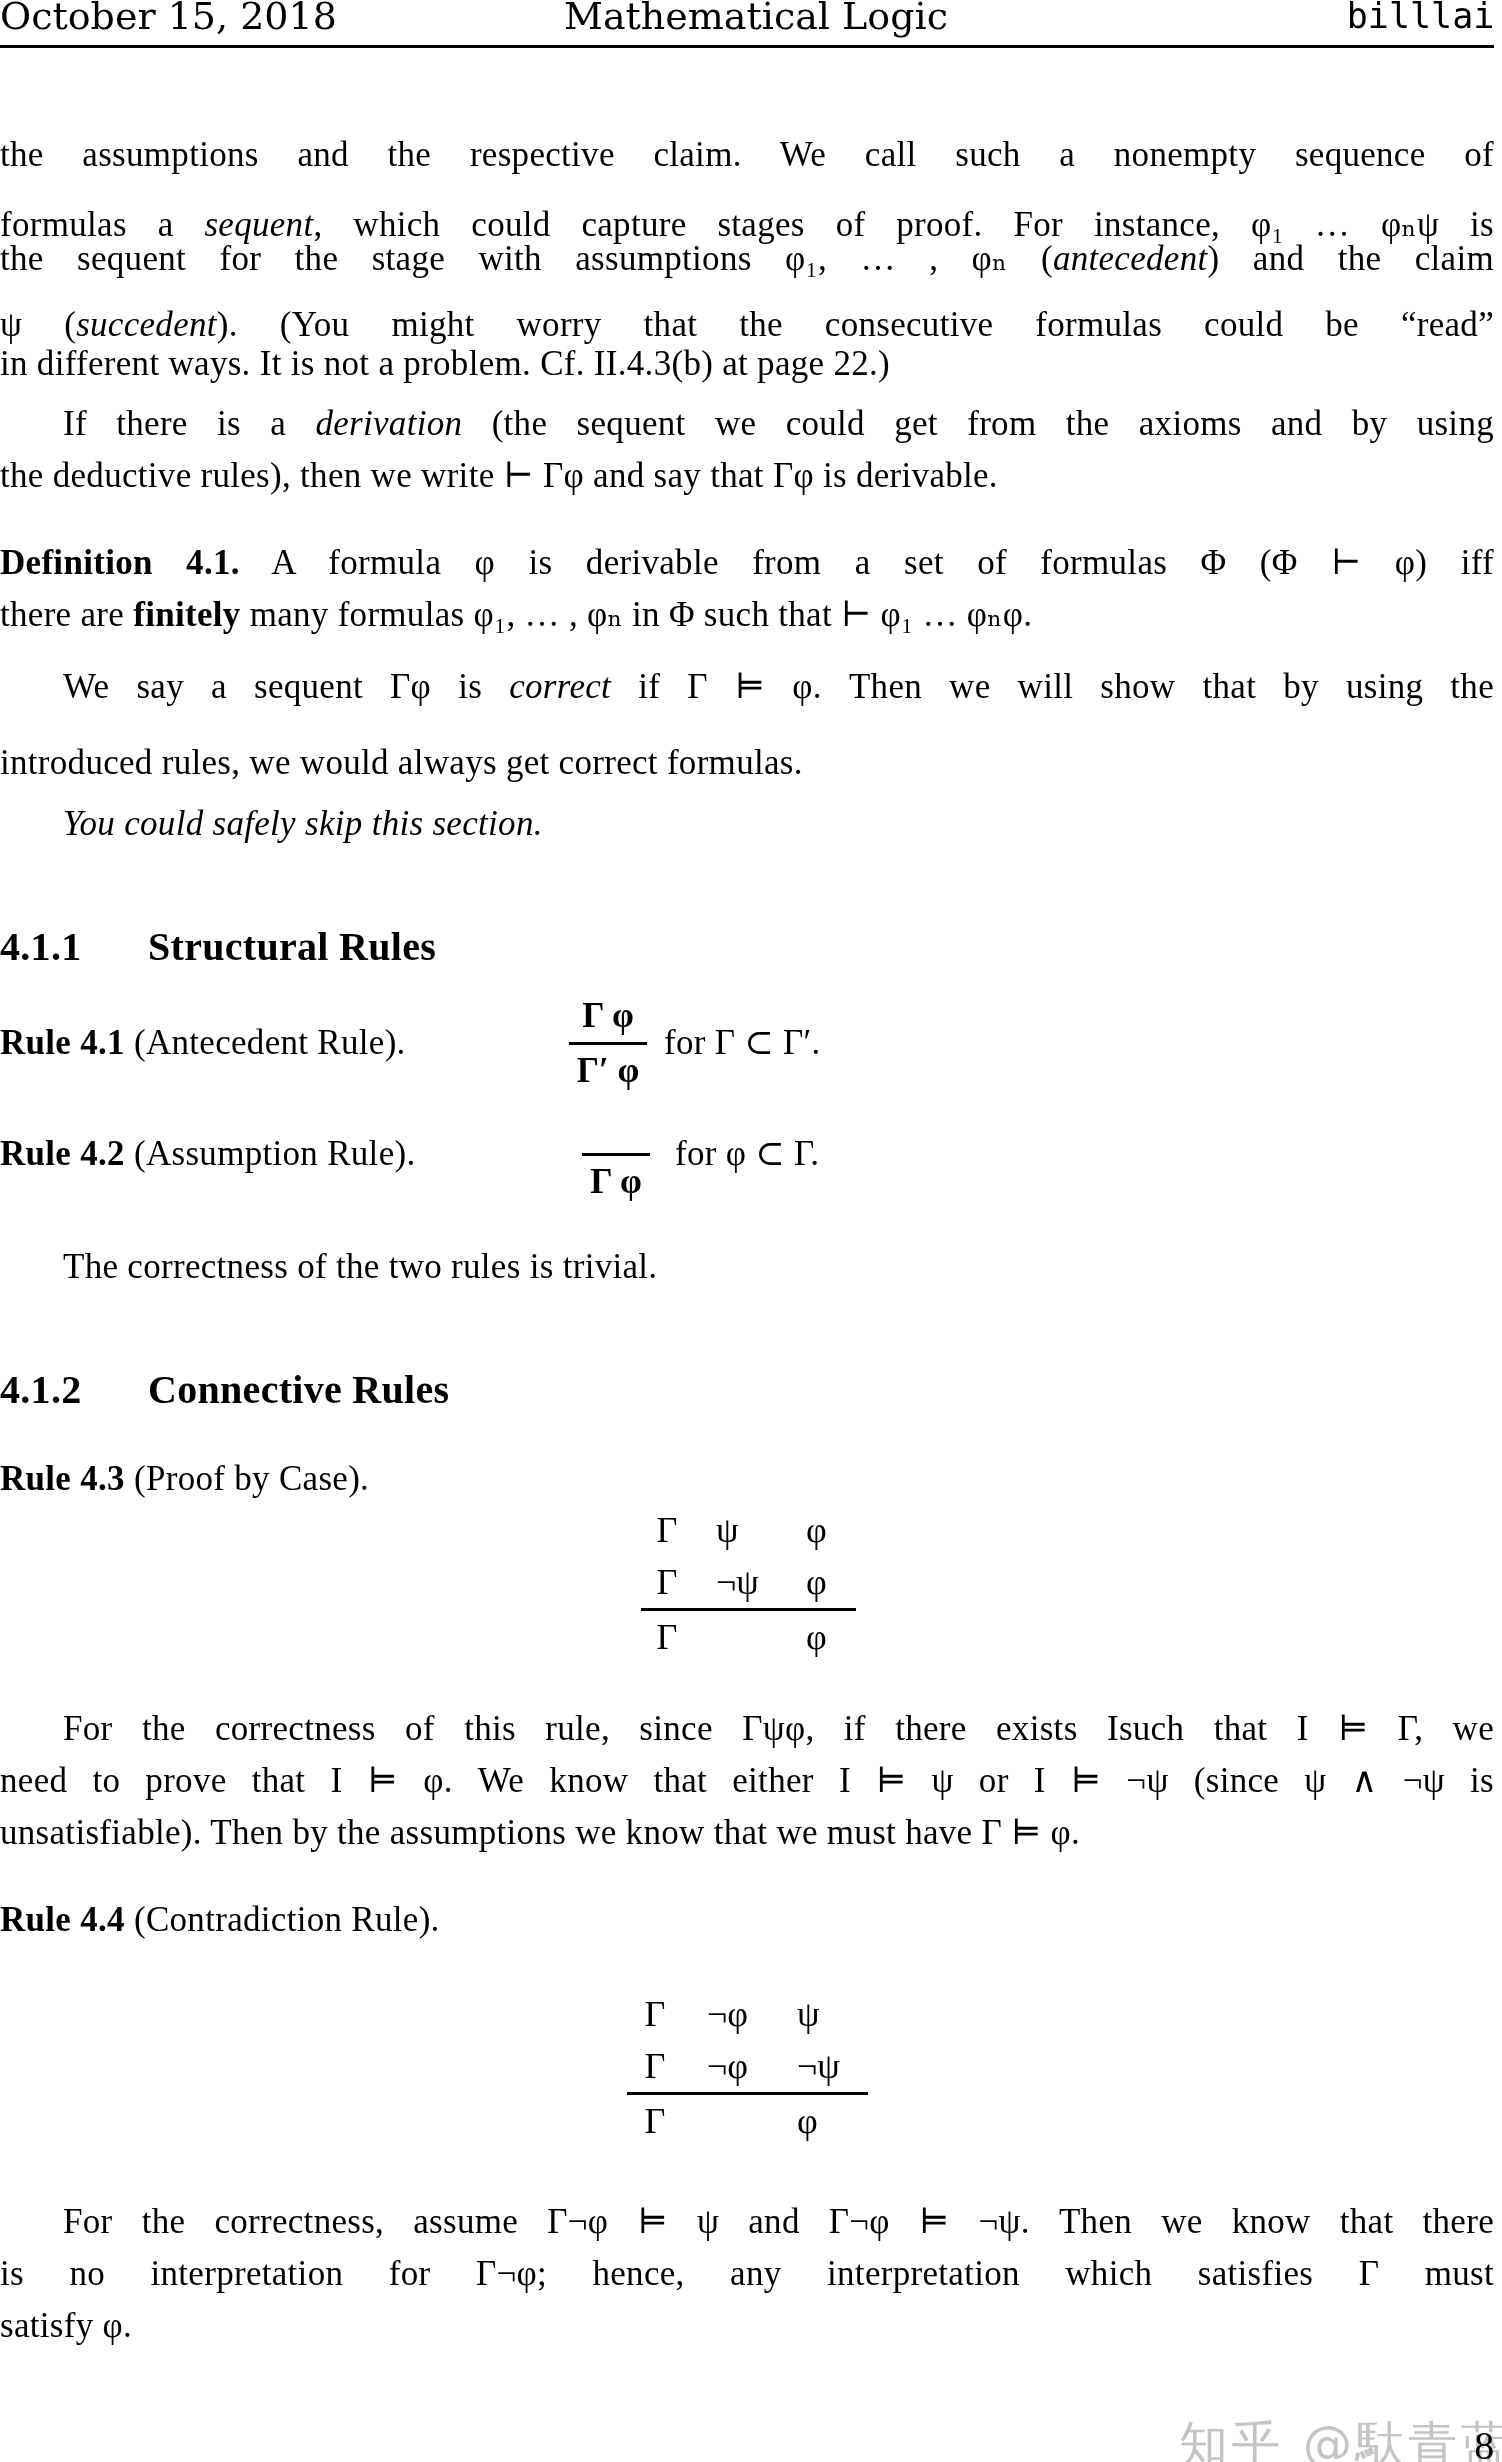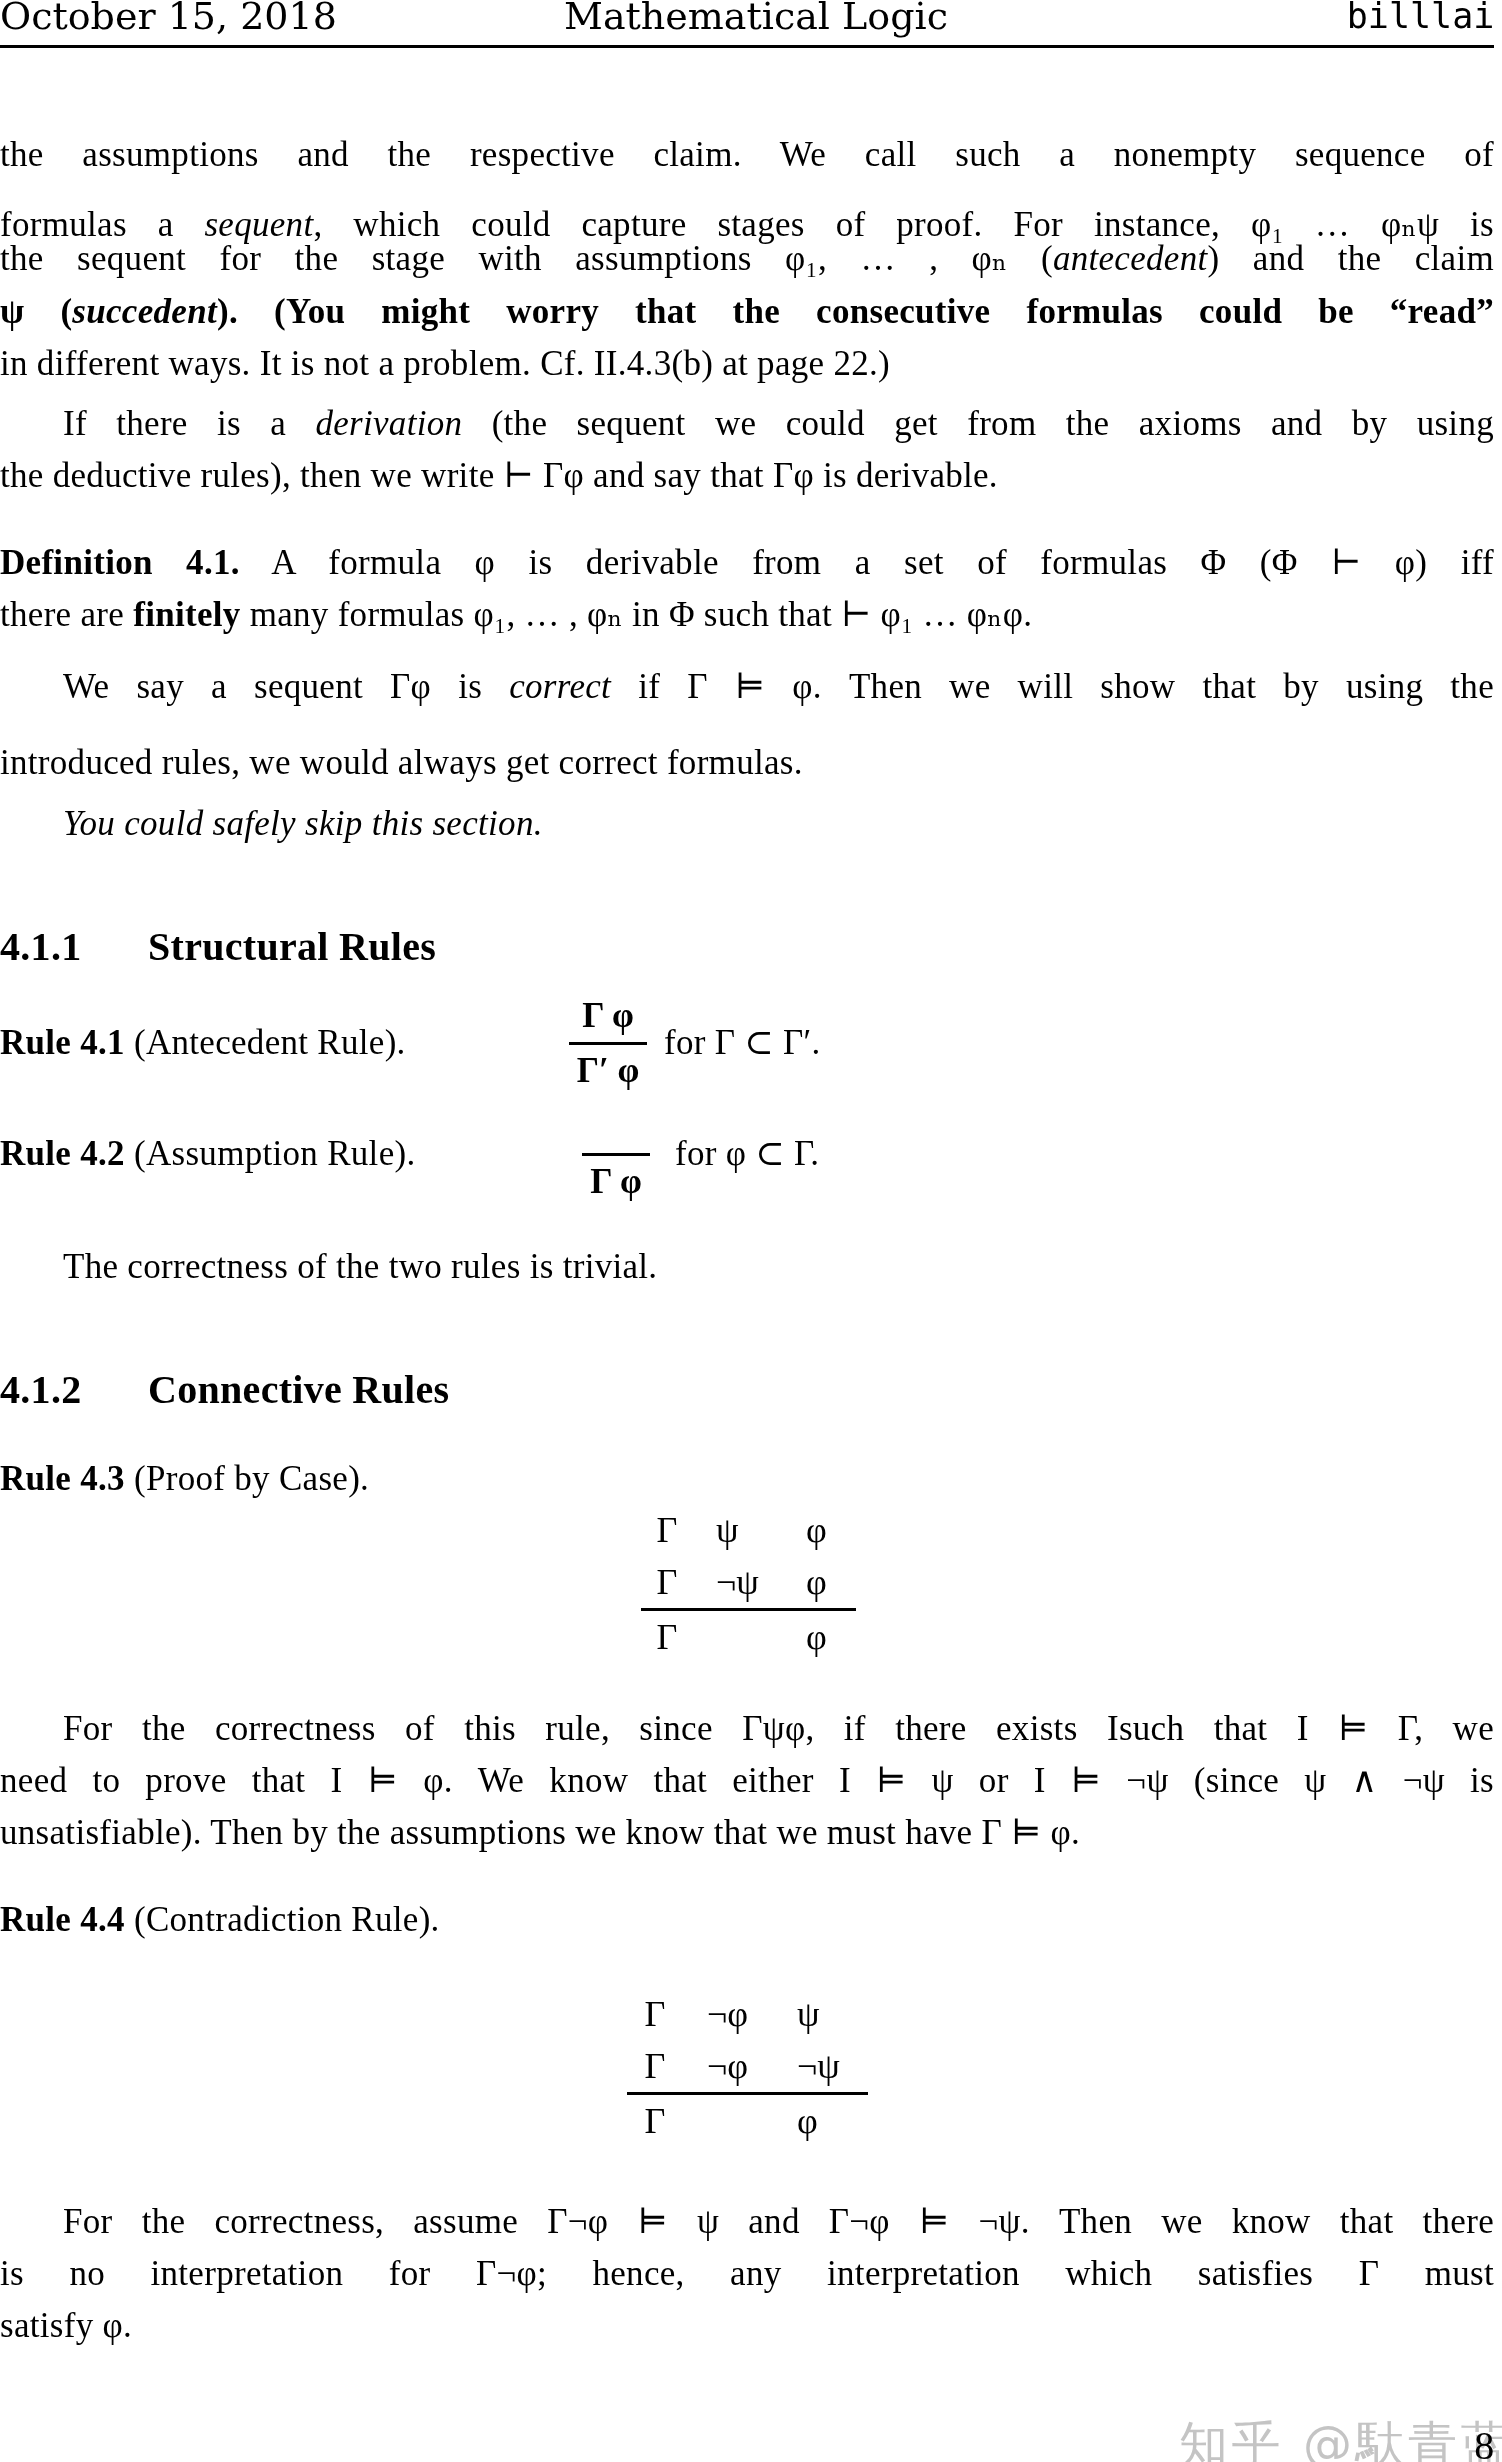--- a/index.html
+++ b/index.html
@@ -34,21 +34,21 @@
 
 <div class="abs hdr hdr-date">October 15, 2018</div>
 <div class="abs hdr hdr-title">Mathematical Logic</div>
 <div class="abs hdr hdr-author">billlai</div>
 <div class="hdr-rule"></div>
 
 <div id="p1">
     <div class="line just" style="top: 130px;"><span>the assumptions and the respective claim. We call such a nonempty sequence of</span></div>
     <div class="line just" style="top: 200px;"><span>formulas a </span><i>sequent</i><span>, which could capture stages of proof. For instance, φ₁ … φₙψ is</span></div>
     <div class="line just" style="top: 234px;"><span>the sequent for the stage with assumptions φ₁, … , φₙ (</span><i>antecedent</i><span>) and the claim</span></div>
-    <div class="line just" style="top: 287px; font-weight: bold;"><span>ψ (</span><i>succedent</i><span>). (You might worry that the consecutive formulas could be “read”</span></div>
+    <div class="line just" style="top: 300px;"><span>ψ (</span><i>succedent</i><span>). (You might worry that the consecutive formulas could be “read”</span></div>
     <div class="line" style="top: 339px;"><span>in different ways. It is not a problem. Cf. II.4.3(b) at page 22.)</span></div>
   </div>
 
 <div class="line just indent" style="top:399px"><span>If there is a </span><i>derivation</i><span> (the sequent we could get from the axioms and by using</span></div>
 <div class="line" style="top:451px">the deductive rules), then we write ⊢ Γφ and say that Γφ is derivable.</div>
 
 <div class="line just" style="top:538px"><b>Definition 4.1.</b><span> A formula φ is derivable from a set of formulas Φ (Φ ⊢ φ) iff</span></div>
 <div class="line" style="top:590px"><span>there are </span><b>finitely</b><span> many formulas φ₁, … , φₙ in Φ such that ⊢ φ₁ … φₙφ.</span></div>
 
 <div class="line just indent" style="top:662px"><span>We say a sequent Γφ is </span><i>correct</i><span> if Γ ⊨ φ. Then we will show that by using the</span></div>

